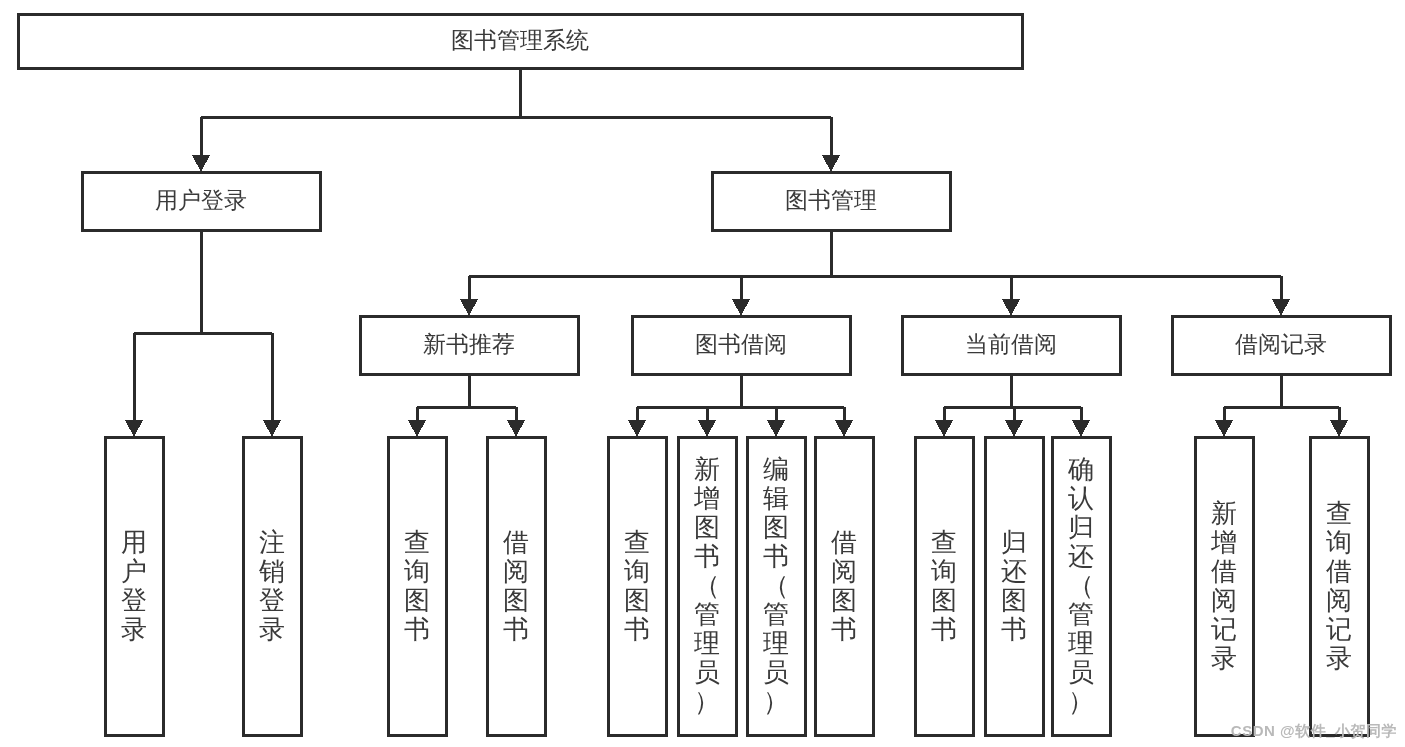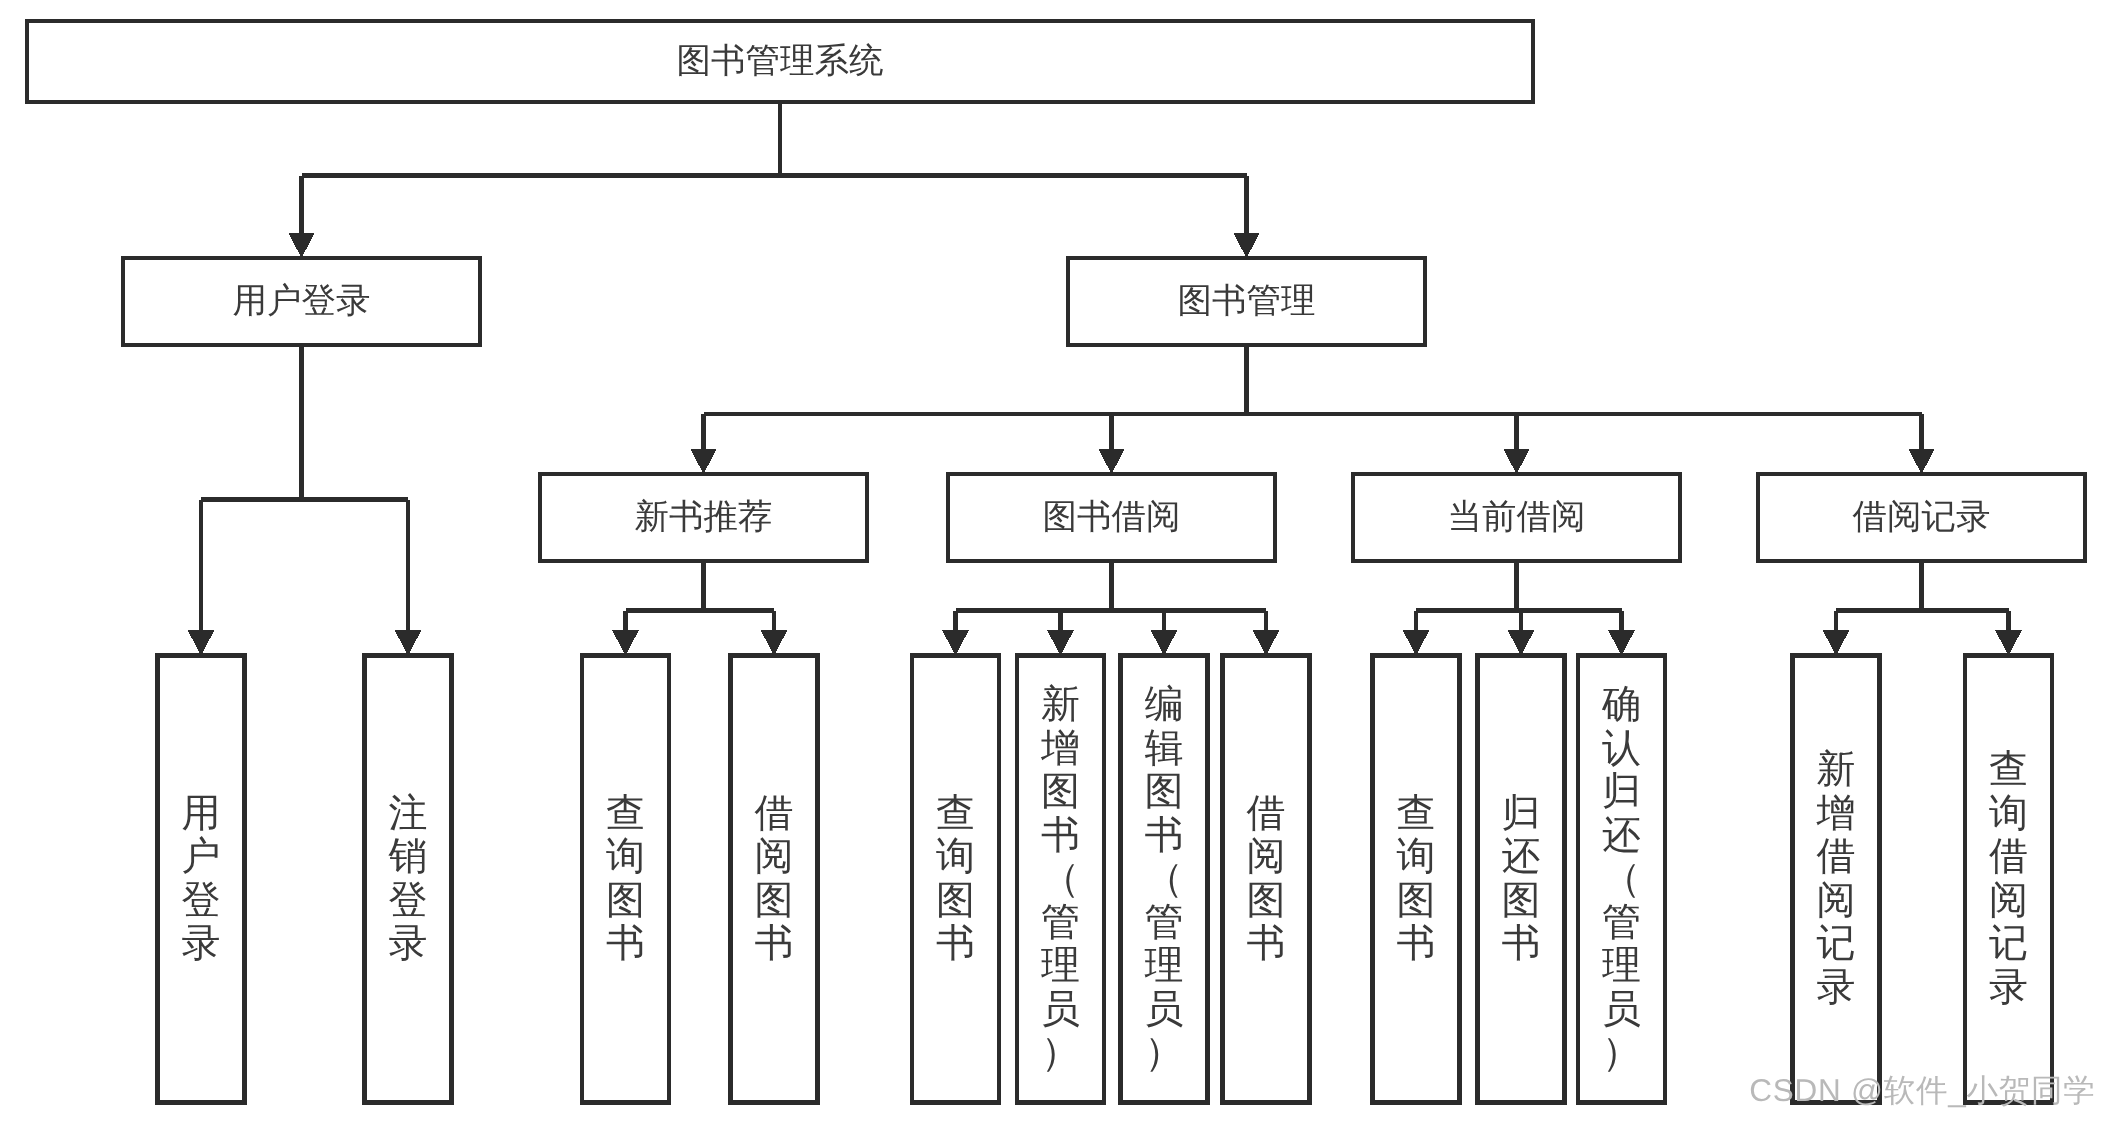--- a/index.html
+++ b/index.html
@@ -54,24 +54,25 @@
     fill: #3a3a3a;
     font-size: 26px;
     text-anchor: middle;
     shape-rendering: auto;
   }
   .watermark {
     position: absolute;
     right: 8px;
     bottom: 6px;
     font-family: "Liberation Sans", "DejaVu Sans", sans-serif;
-    font-size: 21px;
+    font-size: 15px;
     color: #b9b9b9;
     white-space: nowrap;
     letter-spacing: 0.5px;
+    font-weight: bold;
   }
 </style>
 </head>
 <body>
 
 <div id="diagram-root">
   <svg class="diagram-canvas" viewBox="0 0 1405 747" xmlns="http://www.w3.org/2000/svg">
     <g id="connector-layer">
         <g>
           <line x1="520" y1="68" x2="520" y2="117" class="connector"></line>

